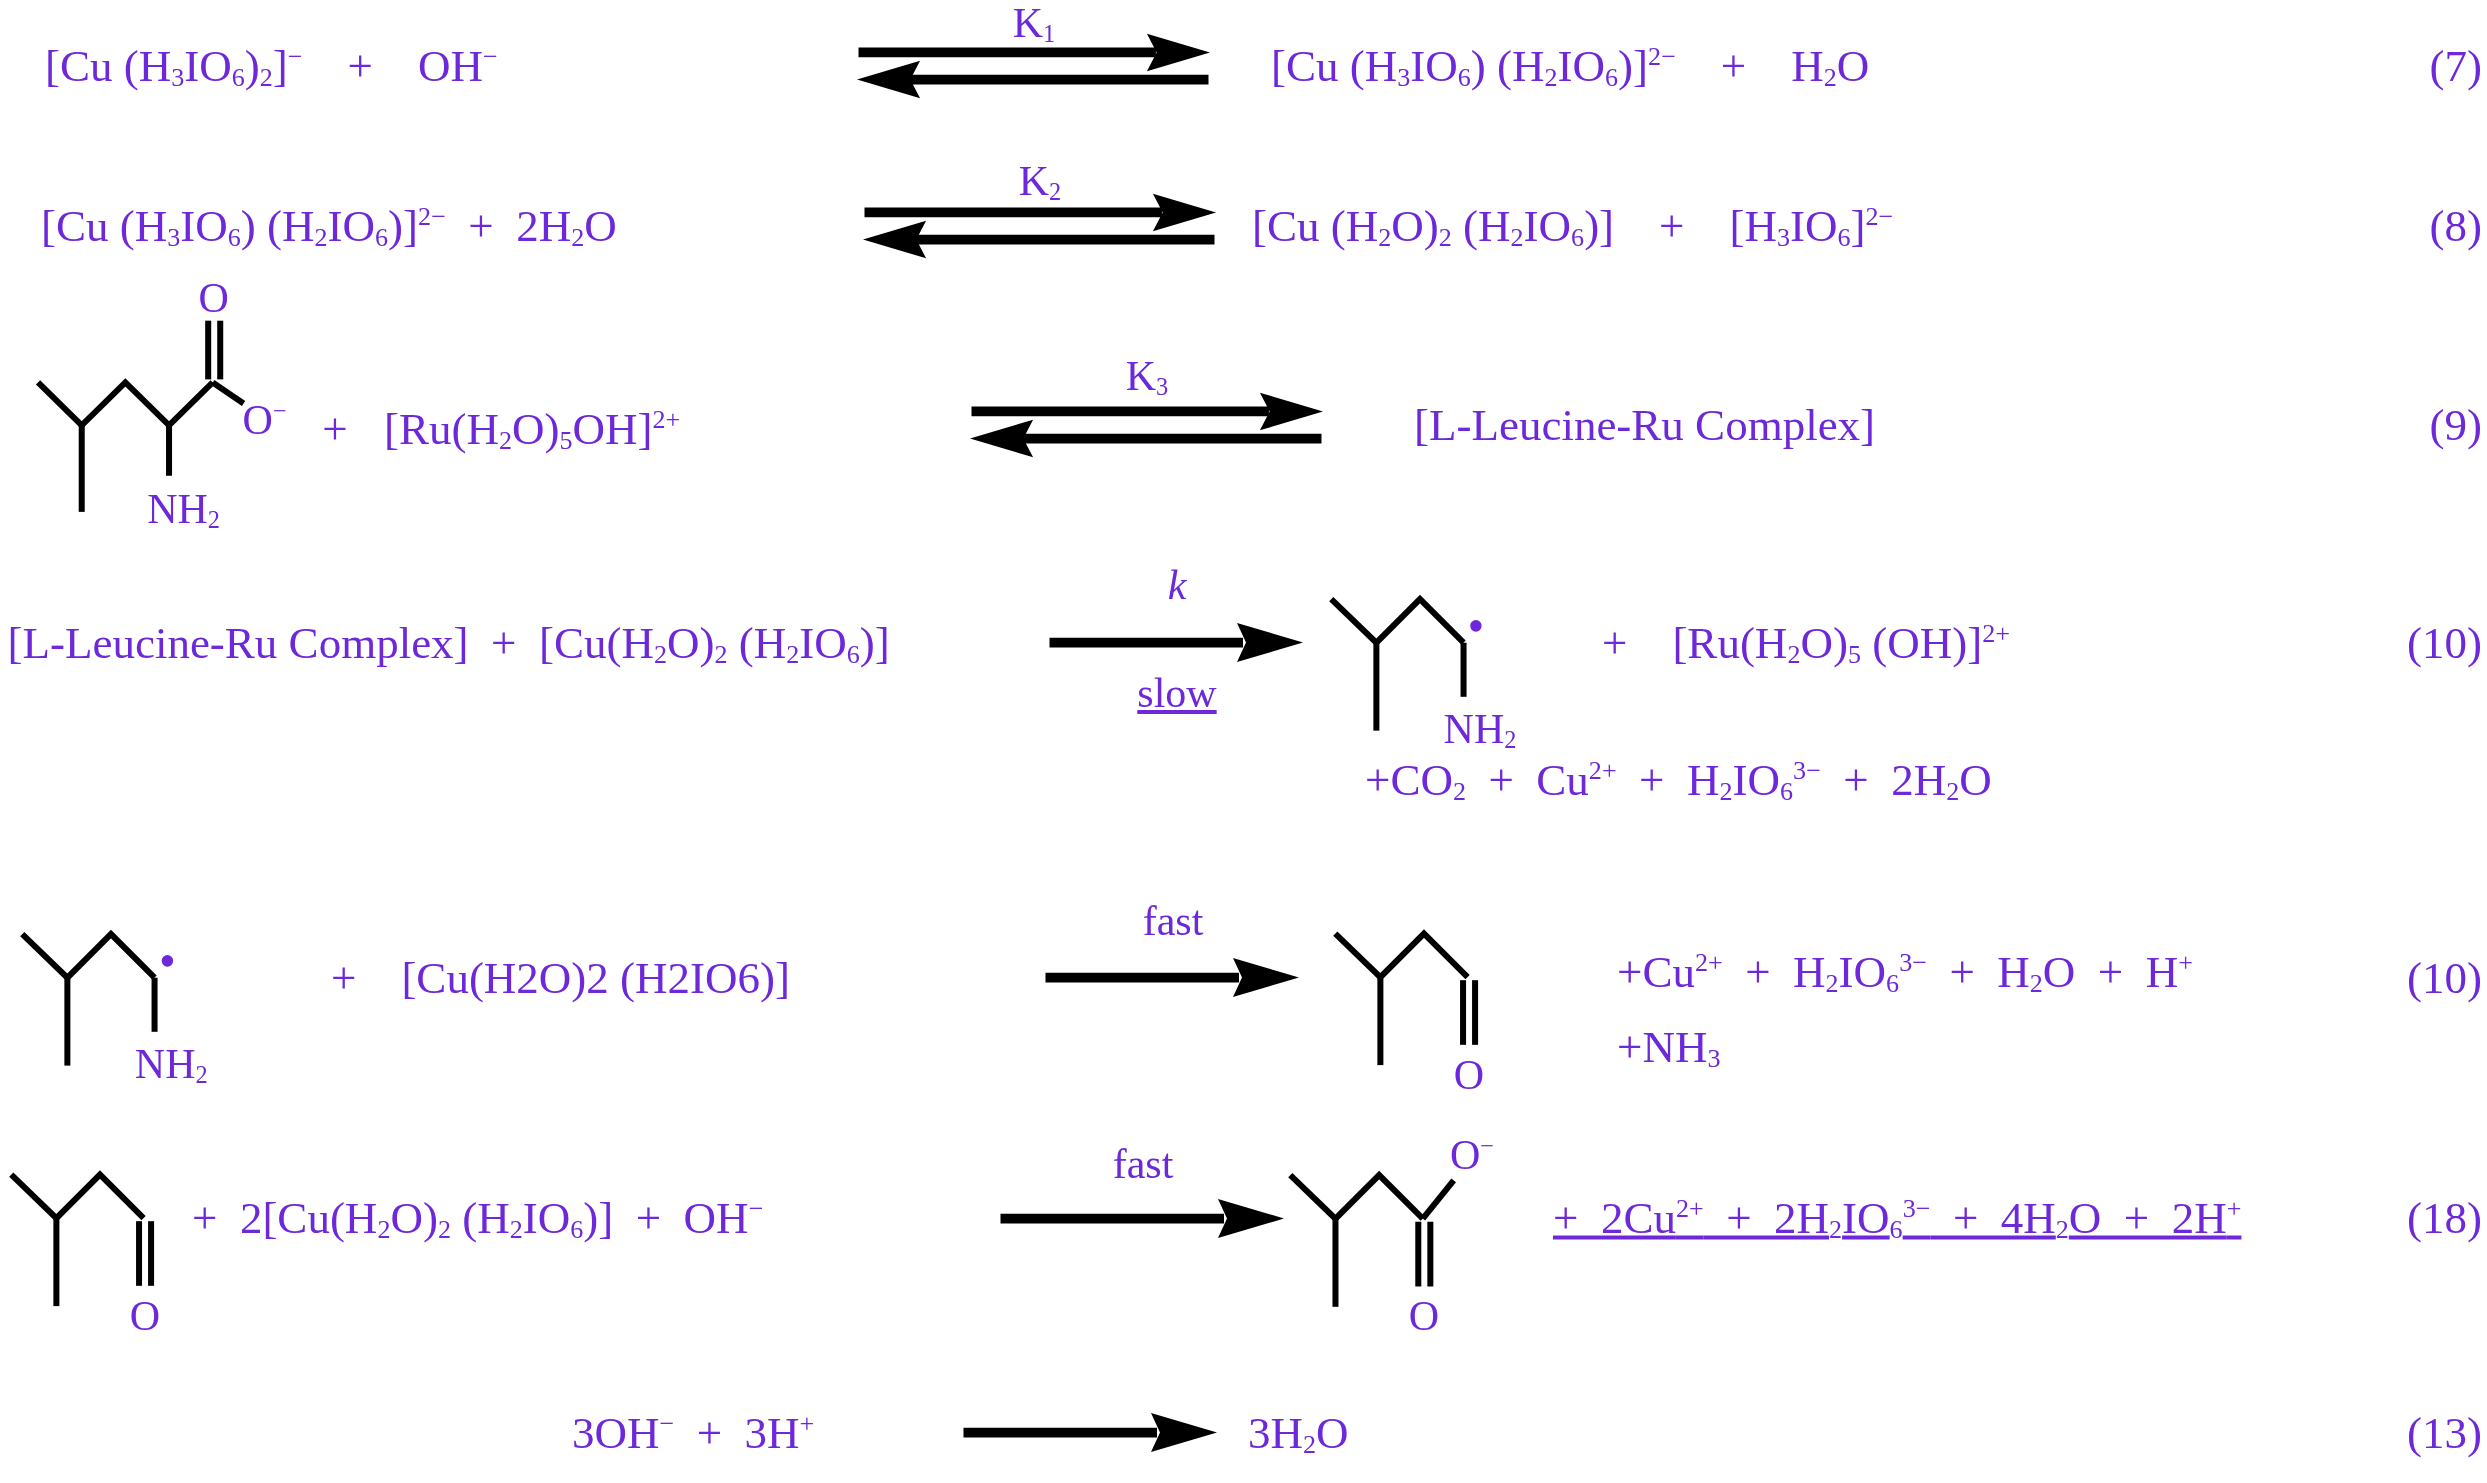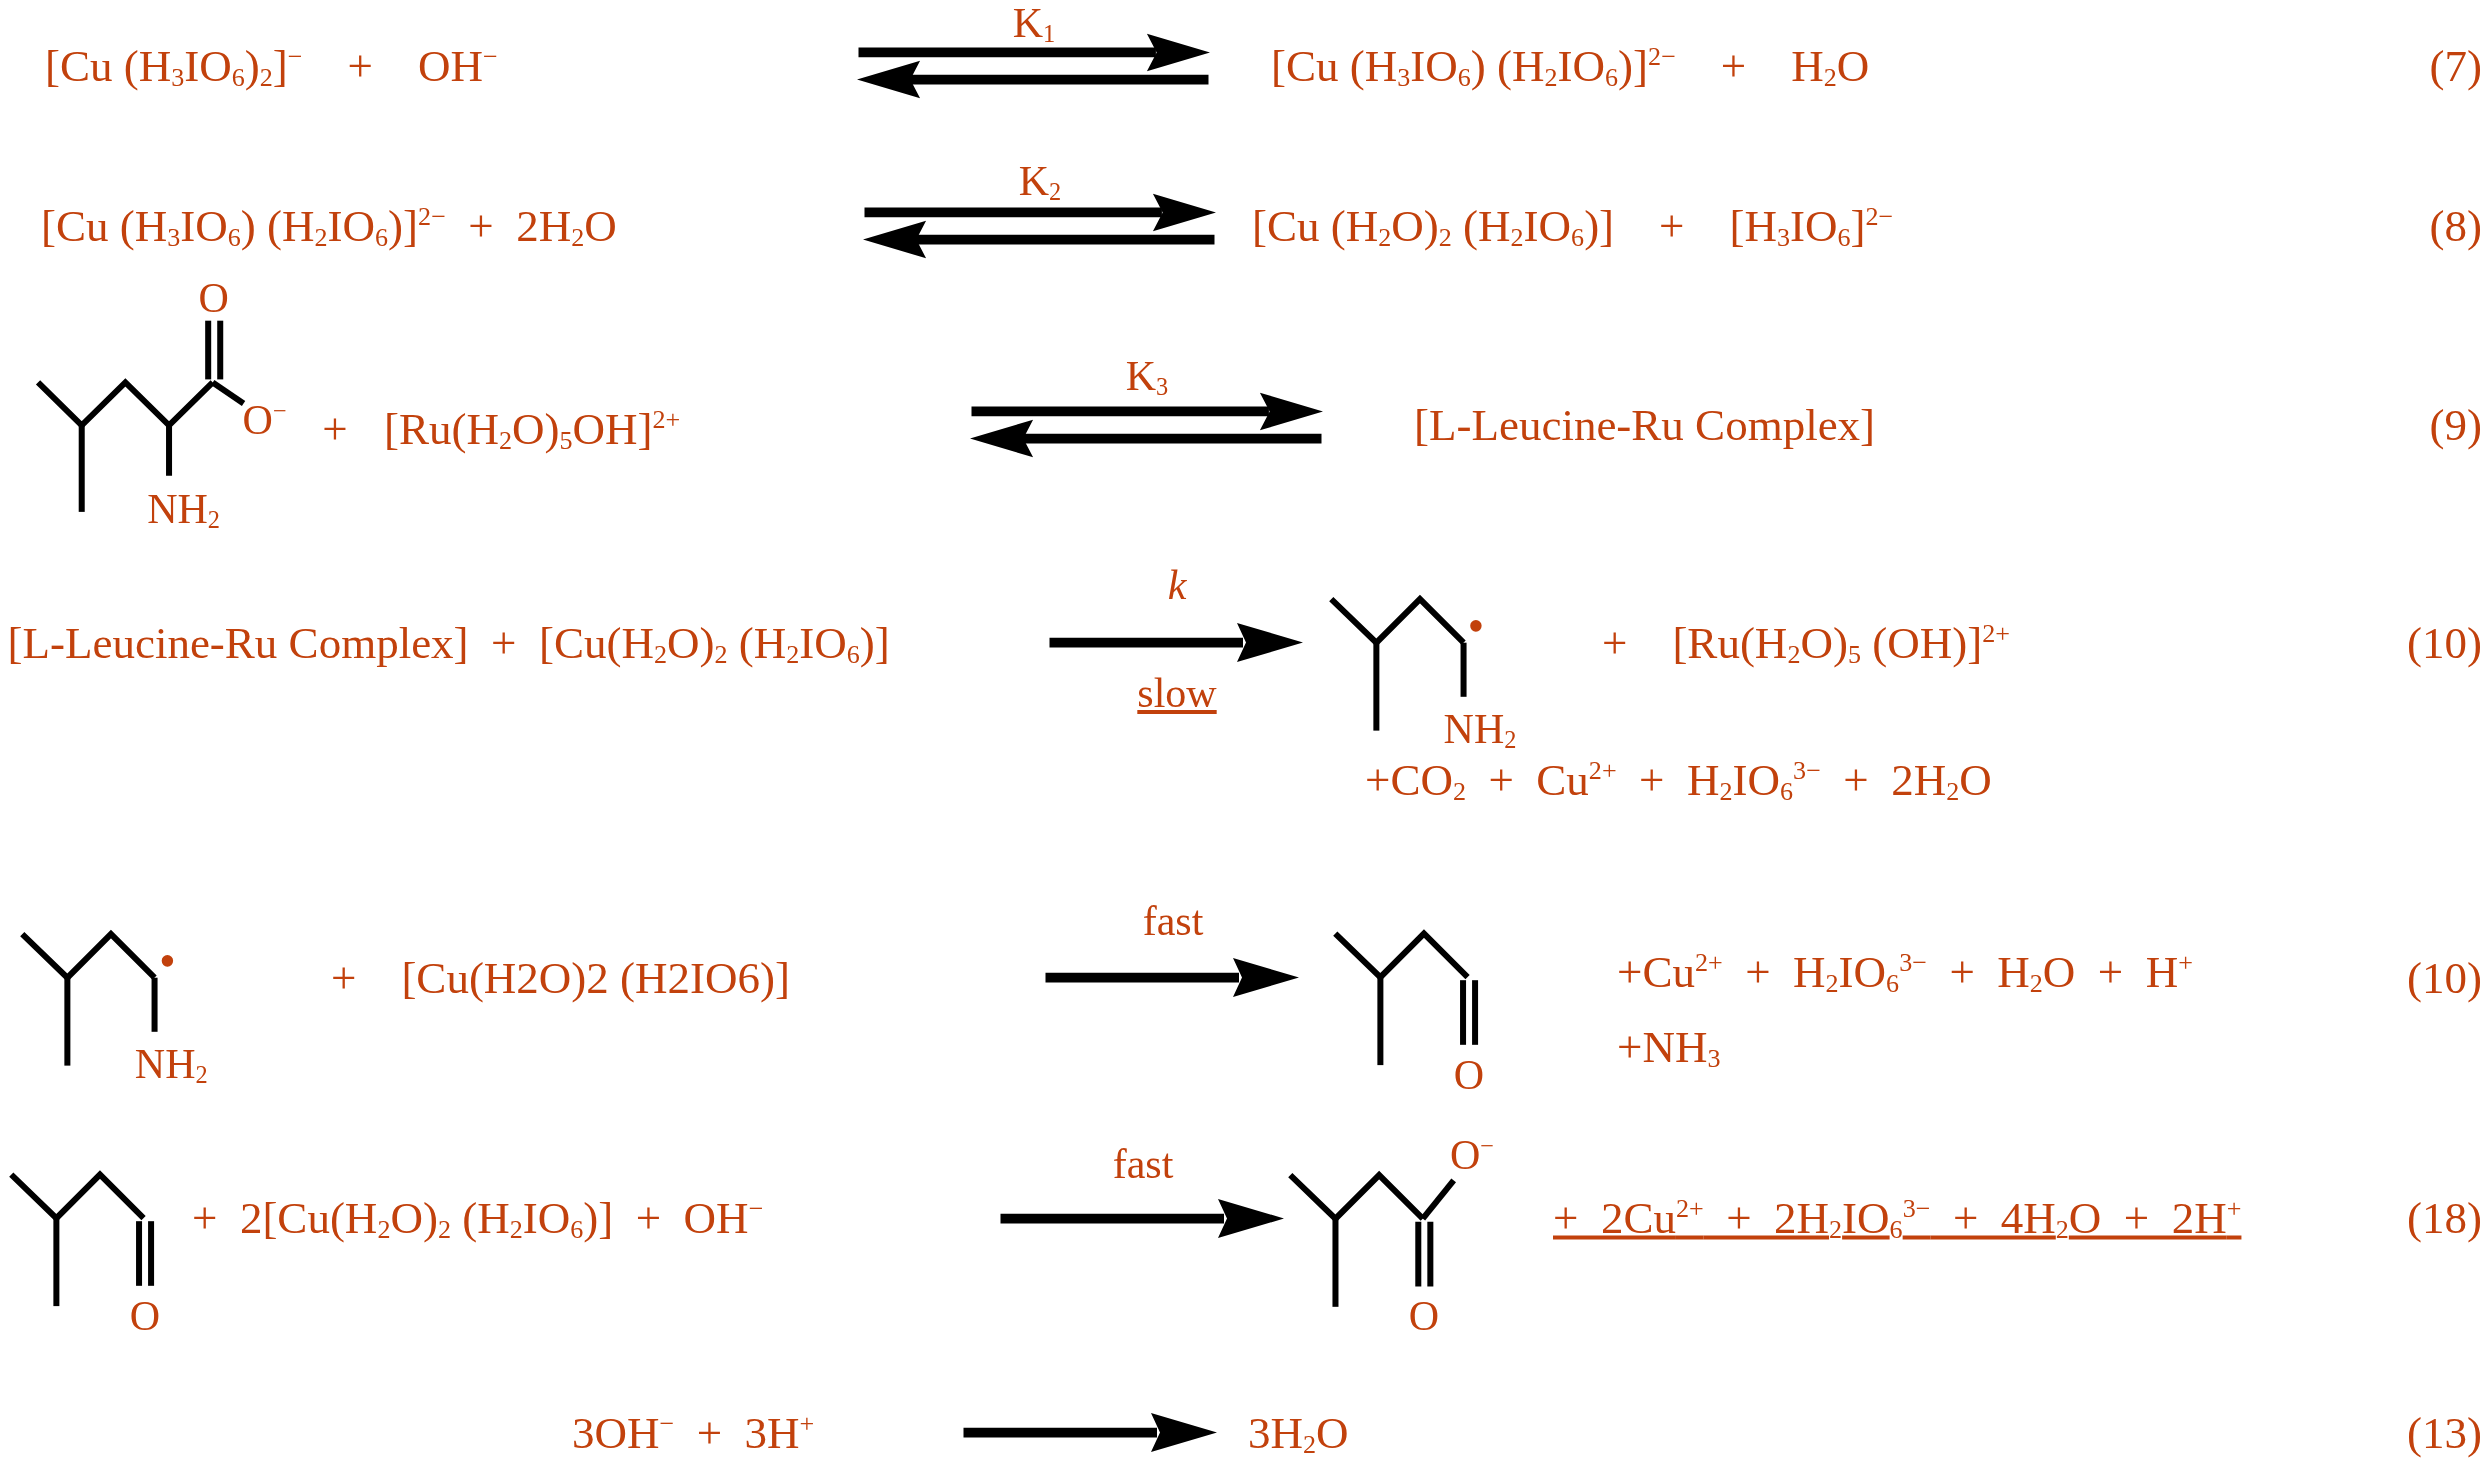--- a/index.html
+++ b/index.html
@@ -1,16 +1,16 @@
 <!DOCTYPE html>
 <html style="font-size:12px"><head>
 <meta charset="utf-8">
 <style>
   html,body{margin:0;padding:0;background:#ffffff;}
-  .canvas{position:relative;width:2487px;height:1483px;background:#ffffff;color:#c2410c;
+  .canvas{position:relative;width:2487px;height:1483px;background:#ffffff;color:#6d28d9;
           font-family:"Liberation Serif","DejaVu Serif",serif;overflow:hidden;}
   .abs{position:absolute;}
   .t{position:absolute;white-space:nowrap;font-size:45px;line-height:1;transform:translateY(-50%);}
   .c{transform:translate(-50%,-50%);}
   .lbl{font-size:42px;}
   .it{font-style:italic;}
   sup{font-size:0.58em;vertical-align:0.60em;line-height:0;}
   sub{font-size:0.58em;vertical-align:-0.22em;line-height:0;}
   .struct{position:absolute;}
   .struct svg{position:absolute;left:0;top:0;}

